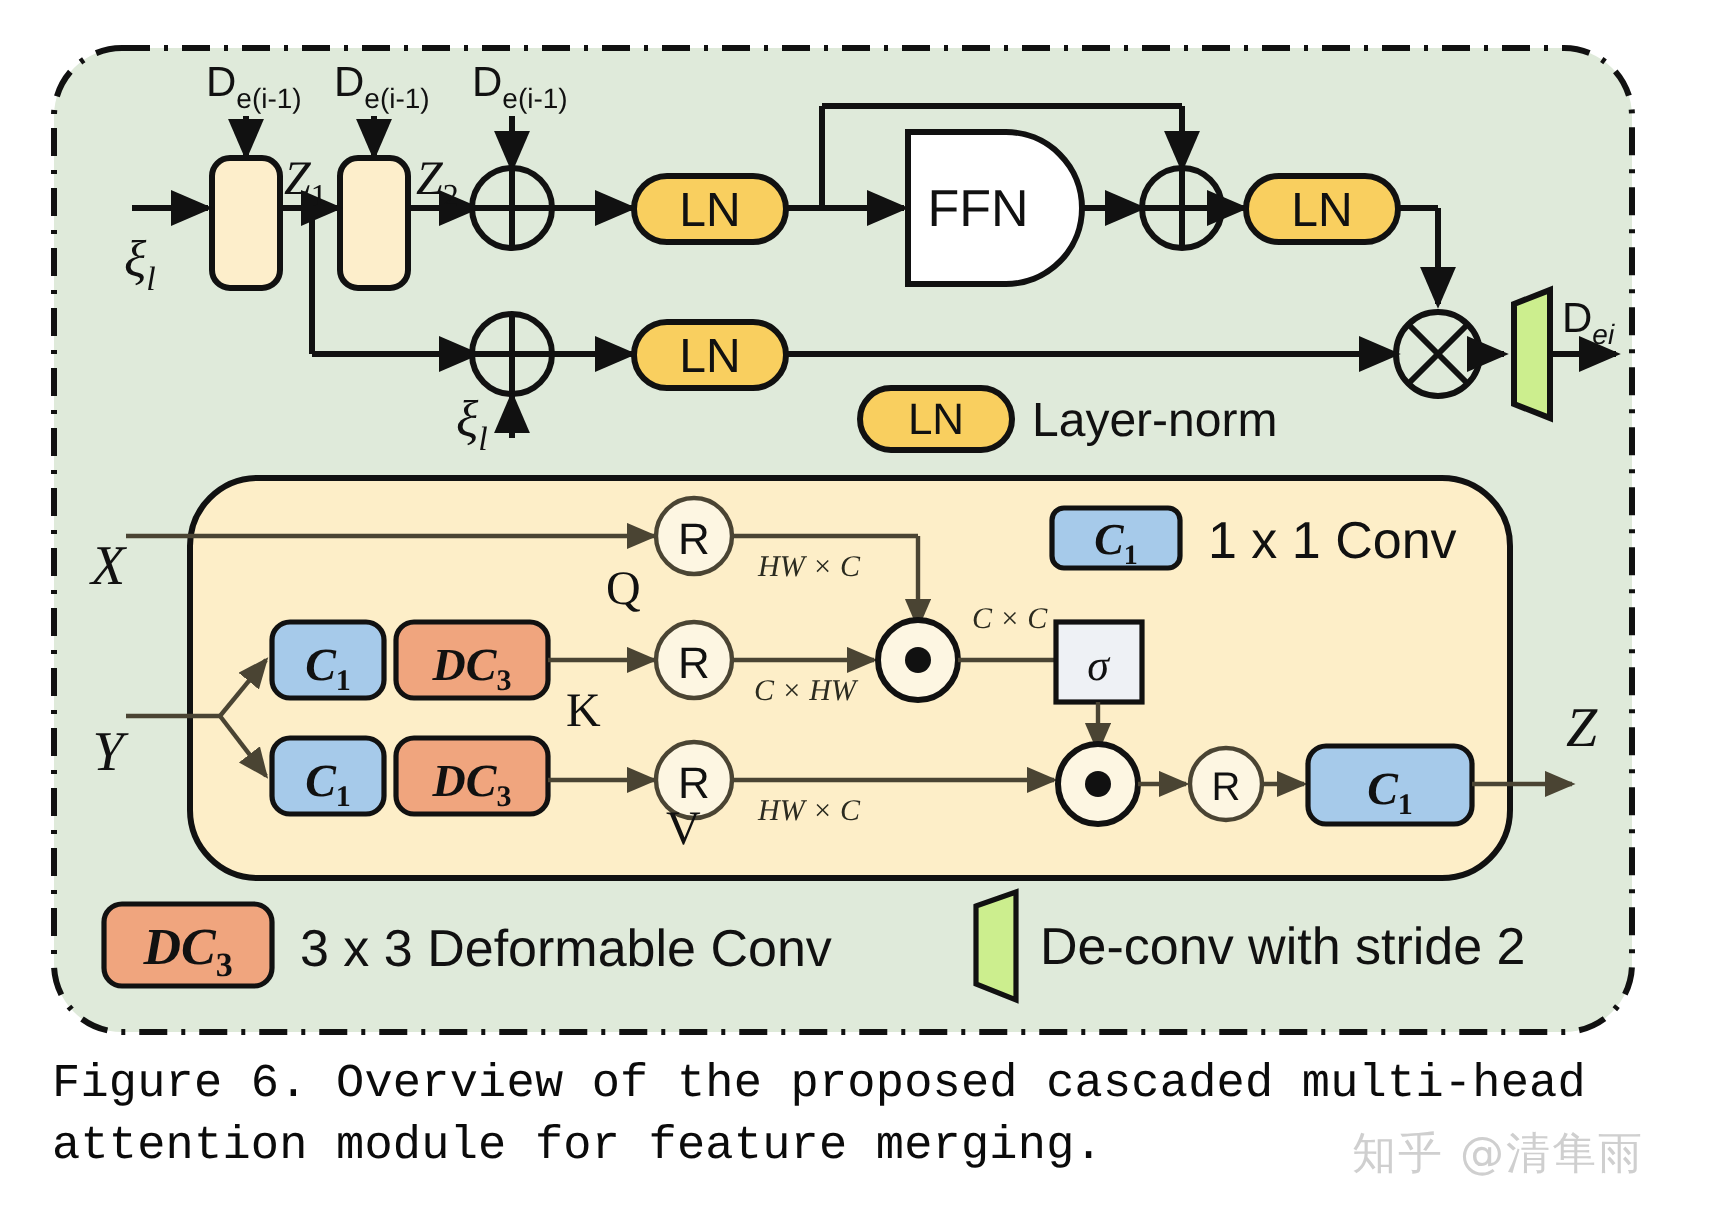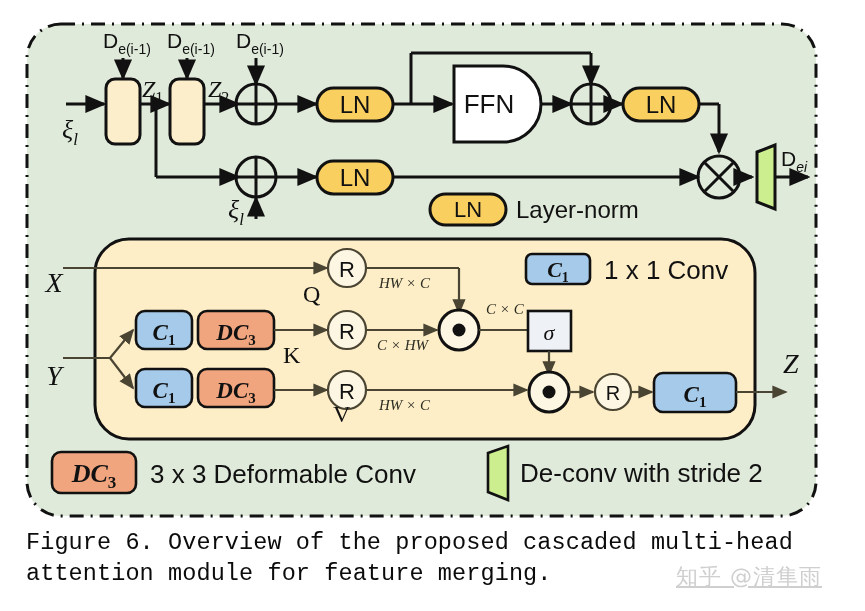--- a/index.html
+++ b/index.html
@@ -36,21 +36,20 @@
   .watermark {
     position: absolute;
     left: 676px;
     top: 562px;
     font-family: "DejaVu Sans", sans-serif;
     font-size: 22px;
     color: #cfcfcf;
     letter-spacing: 1px;
     white-space: nowrap;
     user-select: none;
-    text-decoration: underline;
   }
 </style>
 </head>
 <body>
 
 <div id="root">
 
   <svg id="figure-svg" width="865" height="611" viewBox="0 0 865 611" xmlns="http://www.w3.org/2000/svg">
     <defs>
       <marker id="arw" markerWidth="7" markerHeight="7" refX="6.2" refY="3" orient="auto" markerUnits="strokeWidth">

